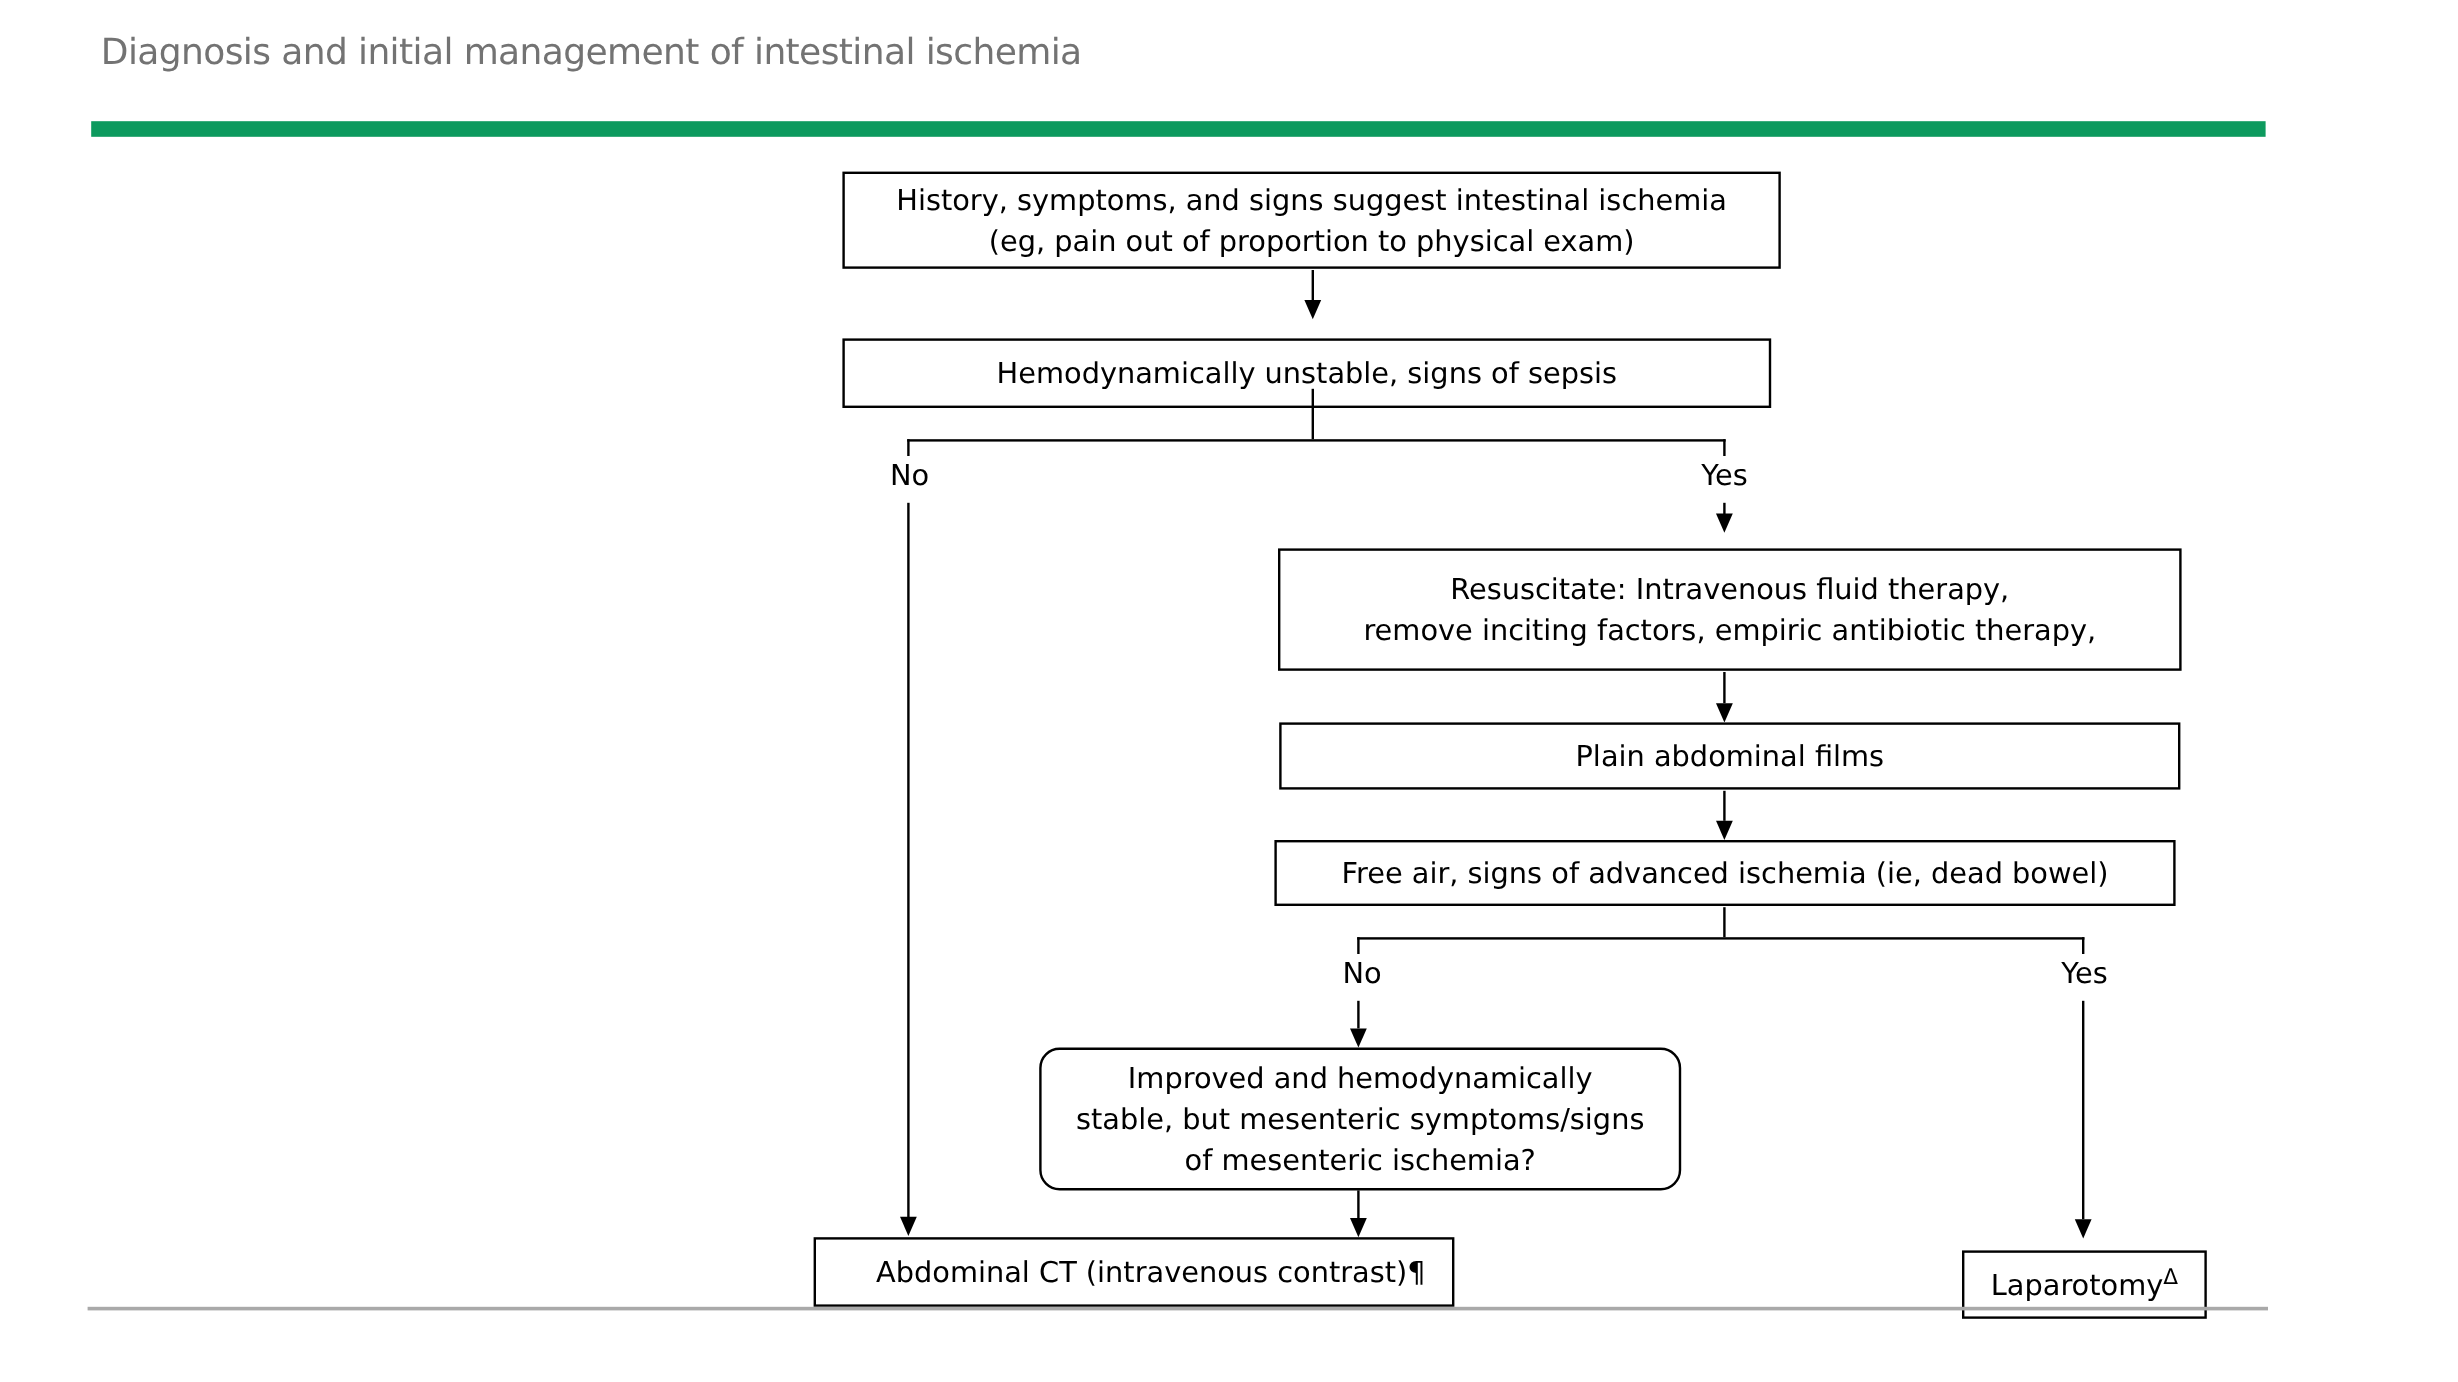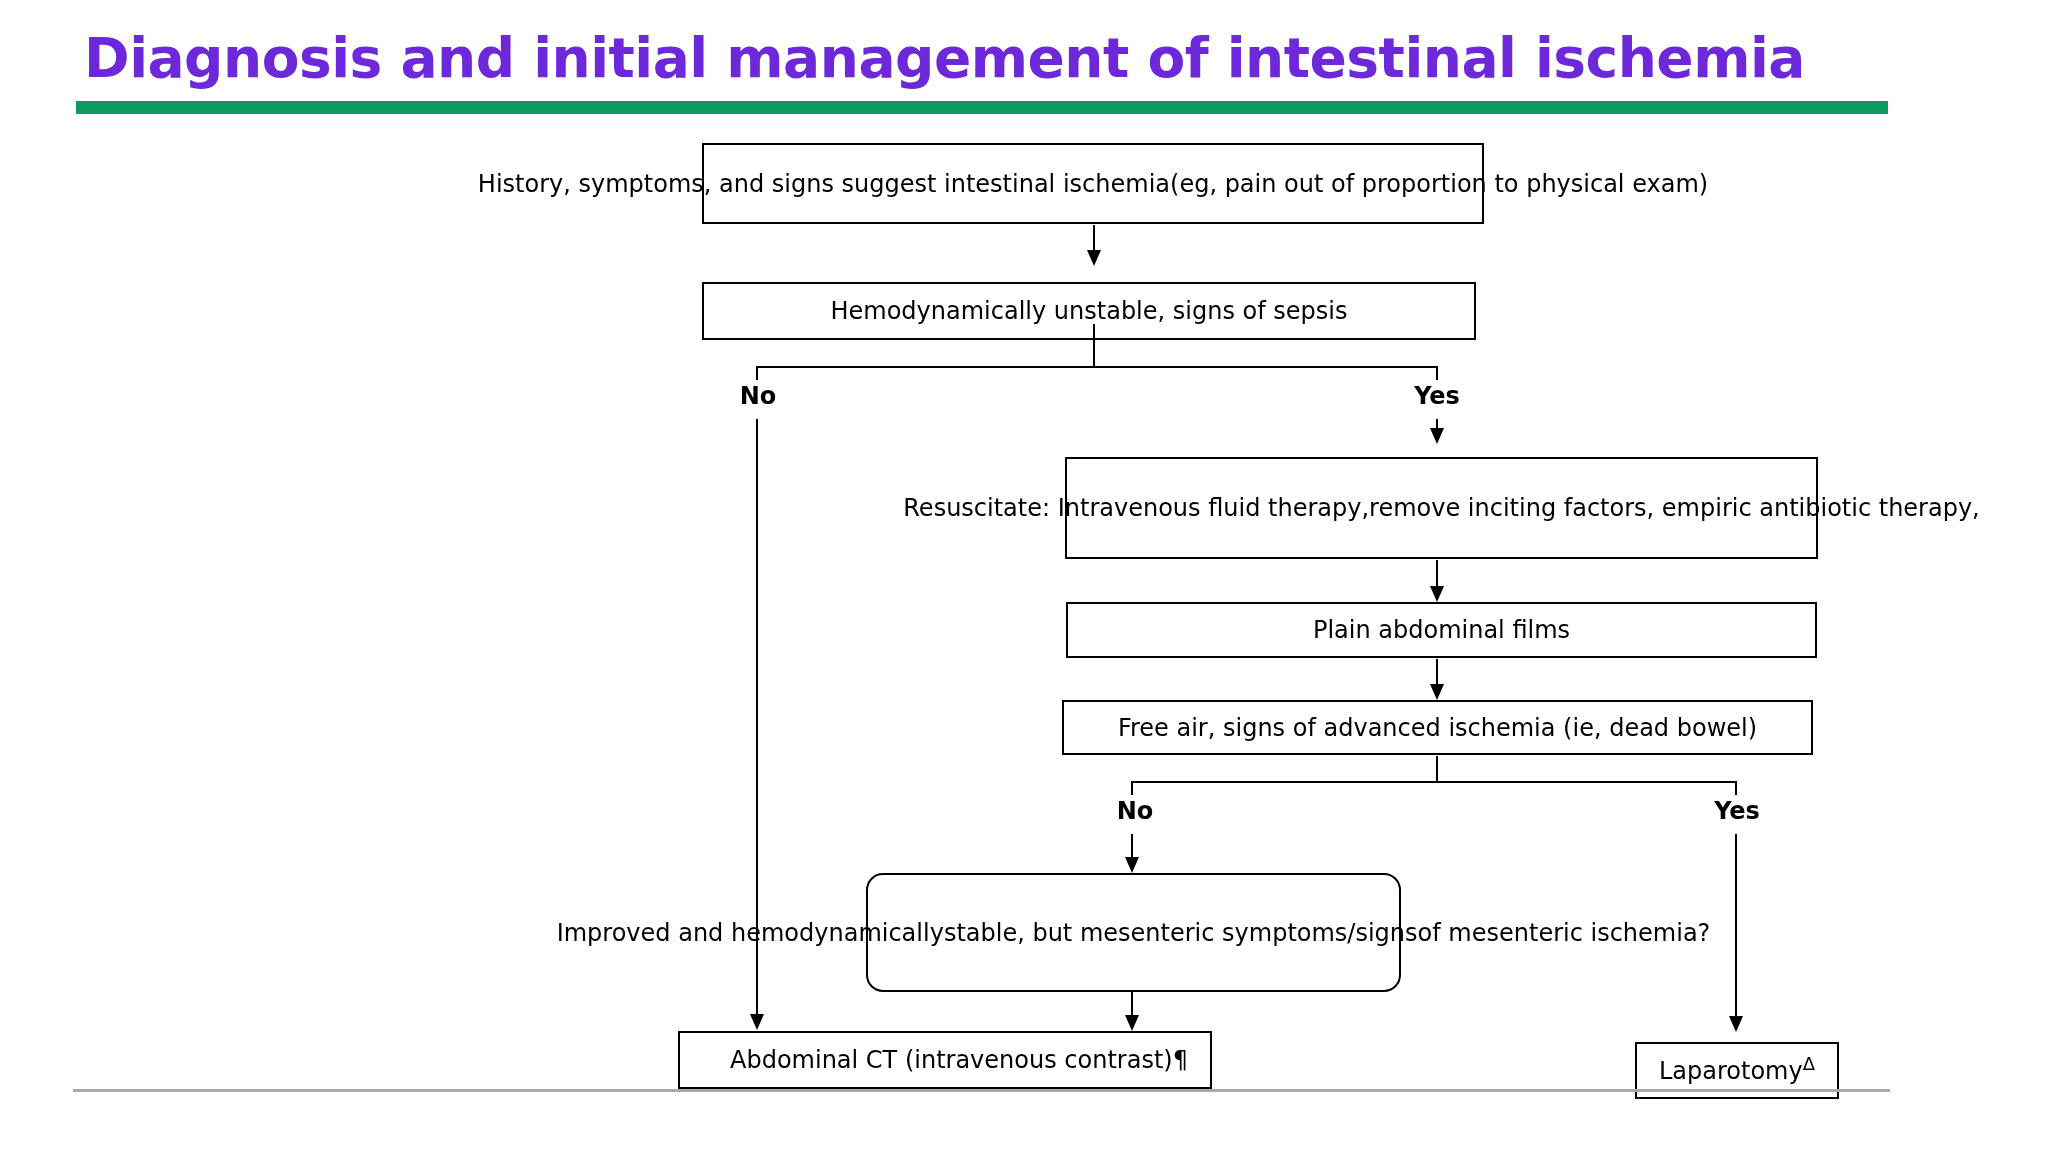--- a/index.html
+++ b/index.html
@@ -9,41 +9,41 @@
     height: 1152px;
     background: #ffffff;
     font-family: "DejaVu Sans", "Liberation Sans", sans-serif;
     color: #000000;
     overflow: hidden;
   }
   .title {
     position: absolute;
     left: 84px;
     top: 26px;
-    font-size: 55px;
-    font-weight: 700;
-    color: #6d28d9;
+    font-size: 30px;
+    font-weight: 400;
+    color: #737373;
     letter-spacing: -0.5px;
     white-space: nowrap;
   }
   .green-bar {
     position: absolute;
     left: 76px;
     top: 101px;
     width: 1812px;
     height: 13px;
     background: #0d9a5e;
   }
   .node {
     position: absolute;
     box-sizing: border-box;
     border: 2px solid #000000;
     background: #ffffff;
     display: flex;
-    flex-direction: row;
+    flex-direction: column;
     align-items: center;
     justify-content: center;
     text-align: center;
     font-size: 24px;
     line-height: 34px;
     font-weight: 400;
   }
   .node .ln { display: block; white-space: nowrap; }
   .fn-sup { font-size: 18px; vertical-align: super; line-height: 0; }
   .fn-inline { font-size: 24px; }
@@ -53,21 +53,21 @@
     position: absolute;
     width: 0; height: 0;
     border-left: 7px solid transparent;
     border-right: 7px solid transparent;
     border-top: 16px solid #000000;
   }
   .branch-label {
     position: absolute;
     transform: translateX(-50%);
     font-size: 24px;
-    font-weight: 700;
+    font-weight: 400;
     white-space: nowrap;
   }
   .gray-divider {
     position: absolute;
     left: 73px;
     top: 1089px;
     width: 1817px;
     height: 3px;
     background: #a9a9a9;
   }

